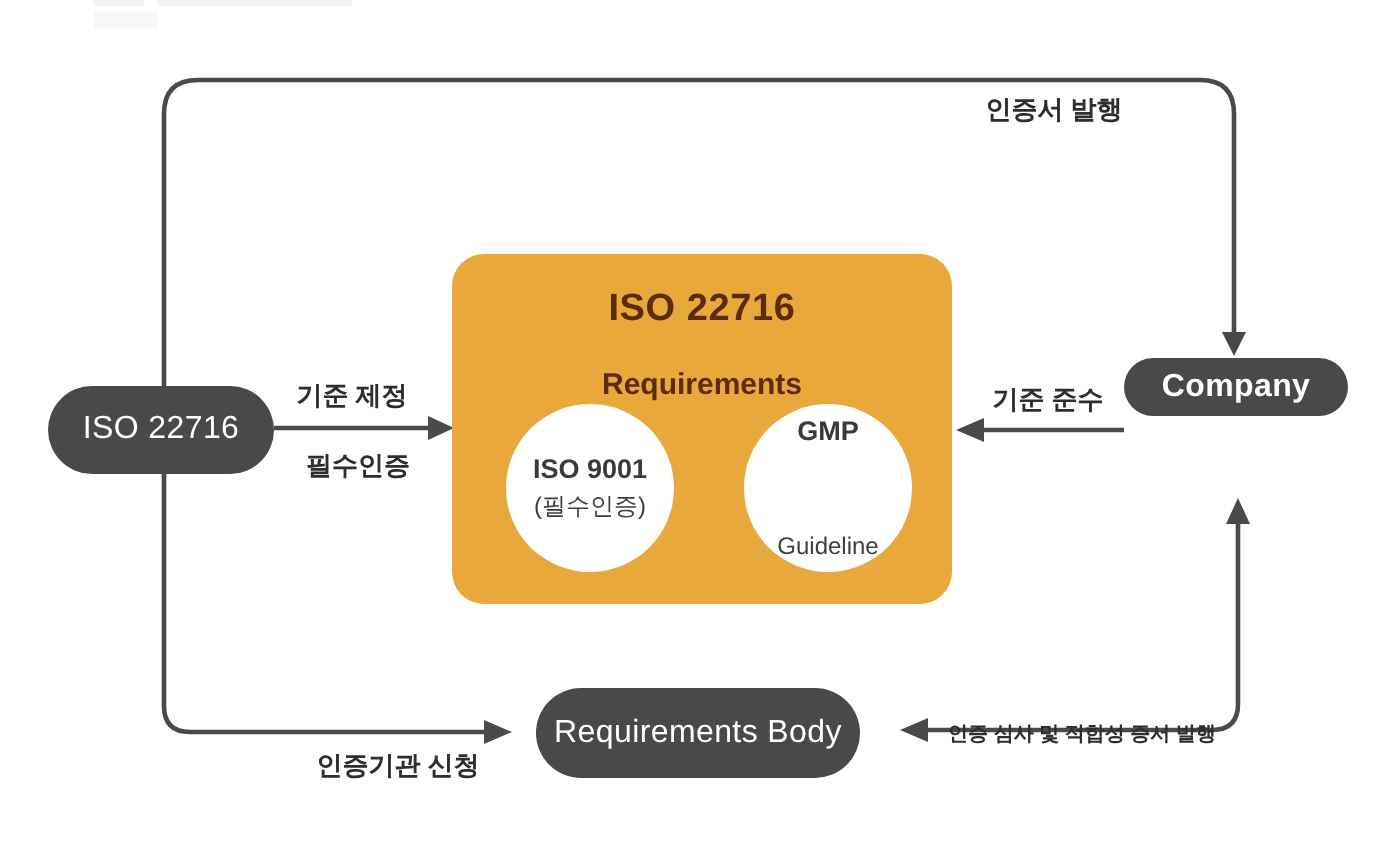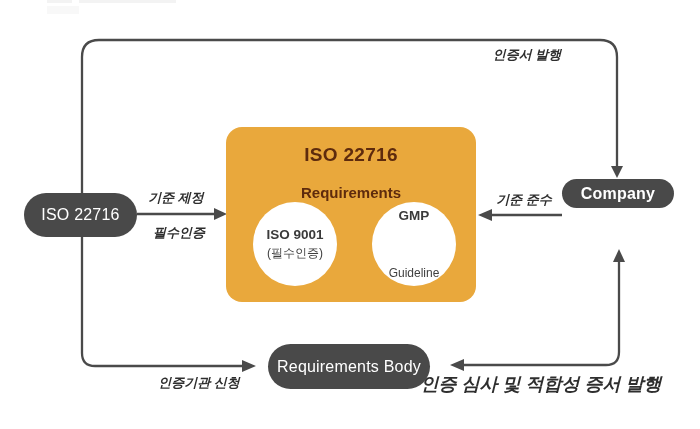--- a/index.html
+++ b/index.html
@@ -48,28 +48,27 @@
   .c1{left:27px;}
   .c2{left:146px;gap:43px;}
   .circle .l1{font-size:13.5px;font-weight:bold;color:#3a3a3a;text-align:center;}
   .circle .l2{font-size:12px;color:#3f3f3f;text-align:center;}
 
   
   .lbl{
     position:absolute;transform:translateX(-50%);
     font-size:13px;font-weight:bold;color:#2e2e2e;
     white-space:nowrap;
-    font-style:italic;
   }
   .lbl-cert{left:527px;top:46px;}
   .lbl-enact{left:176px;top:189px;}
   .lbl-operate{left:179px;top:224px;}
   .lbl-comply{left:524px;top:191px;}
   .lbl-apply{left:199px;top:374px;}
-  .lbl-audit{left:541px;top:372px;font-size:18px;}
+  .lbl-audit{left:541px;top:360px;font-size:10px;}
 </style>
 </head>
 <body>
 
 <div class="stage">
 
   <div class="artifact a1"></div>
   <div class="artifact a2"></div>
   <div class="artifact a3"></div>
 

